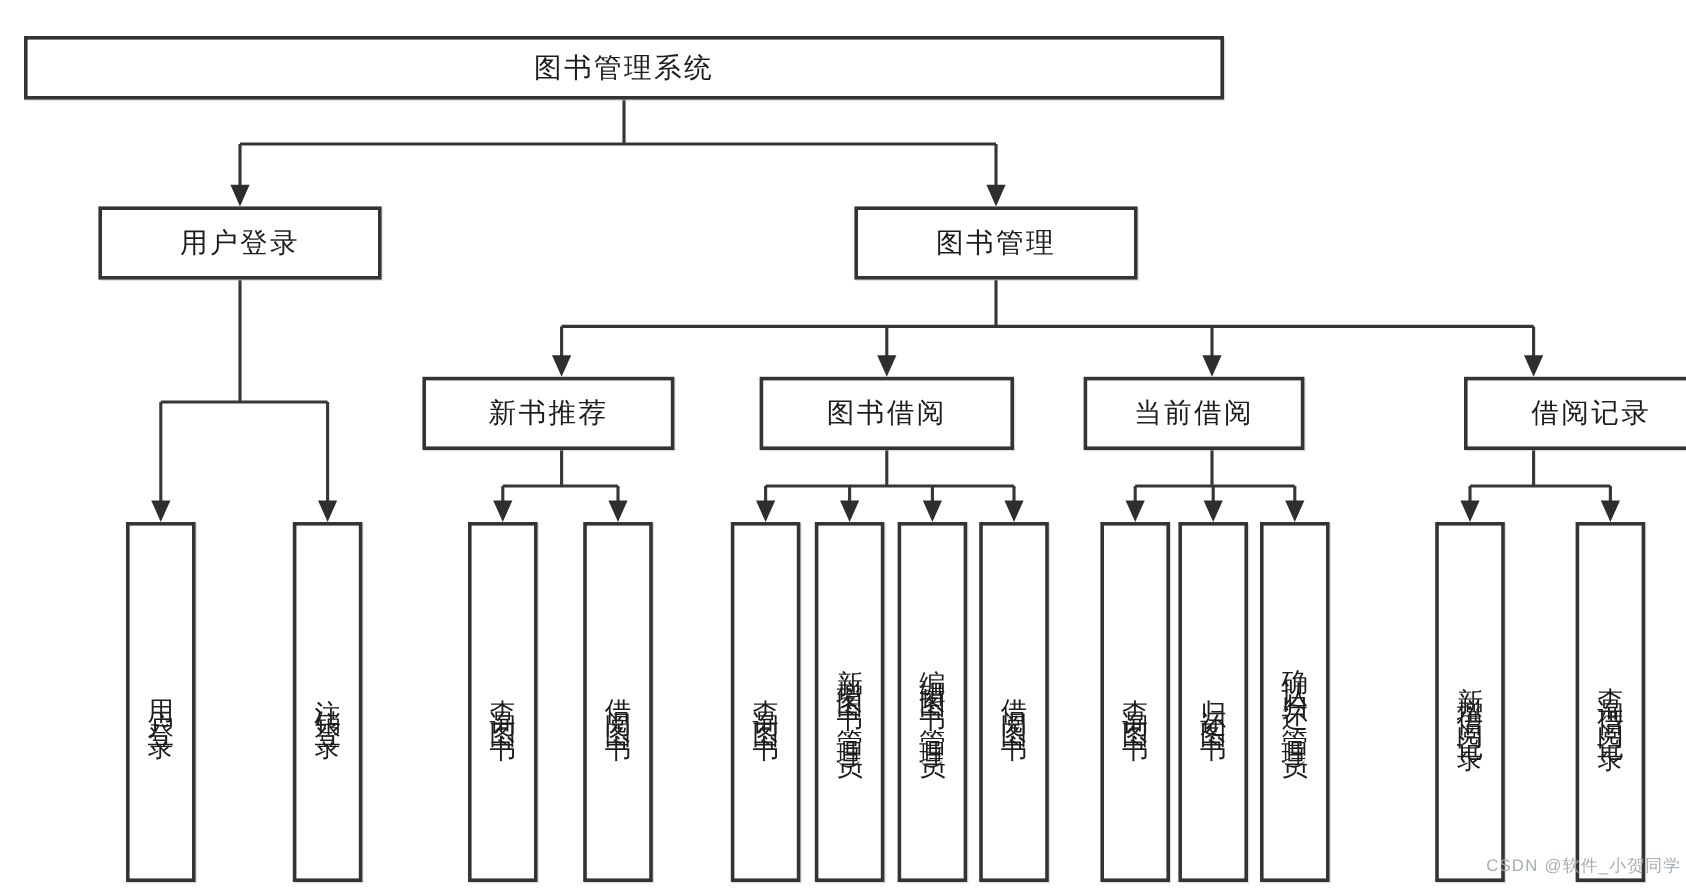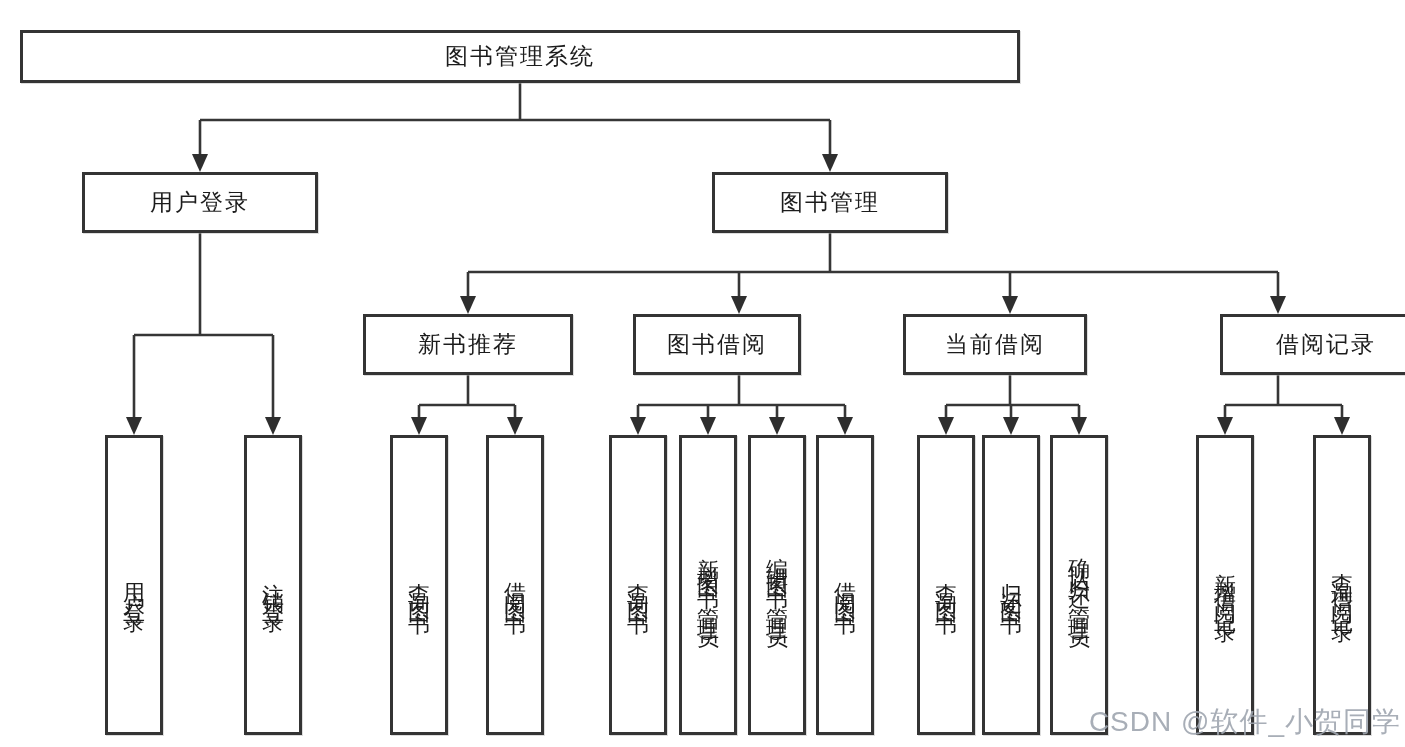--- a/index.html
+++ b/index.html
@@ -51,22 +51,22 @@
     writing-mode: vertical-rl;
     text-orientation: mixed;
     font-size: 22px;
     letter-spacing: 10px;
     line-height: 1;
     white-space: nowrap;
   }
   .watermark {
     position: absolute;
     right: 4px;
-    bottom: 6px;
-    font-size: 28px;
+    bottom: 16px;
+    font-size: 14px;
     color: rgba(158, 165, 175, 0.9);
     letter-spacing: 1px;
     white-space: nowrap;
     z-index: 5;
   }
 </style>
 </head>
 <body>
 
 <div class="canvas">
@@ -131,22 +131,22 @@
     <path d="M1342 405 V419"></path>
     <polygon points="1217,417 1233,417 1225,435"></polygon>
     <polygon points="1334,417 1350,417 1342,435"></polygon>
   </svg>
 
   <div class="node h" style="left:20px; top:14px; width:1000px; height:53px;margin-top:16px;">图书管理系统</div>
 
   <div class="node h" style="left:82px; top:172px; width:236px; height:61px;">用户登录</div>
   <div class="node h" style="left:712px; top:172px; width:236px; height:61px;text-align:center;">图书管理</div>
 
-  <div class="node h" style="left:363px; top:314px; width:210px; height:61px;">新书推荐</div>
-  <div class="node h" style="left:633px; top:314px; width:168px; height:61px;text-align:right;">图书借阅</div>
+  <div class="node h" style="left:352px; top:314px; width:210px; height:61px;">新书推荐</div>
+  <div class="node h" style="left:633px; top:314px; width:212px; height:61px;text-align:right;">图书借阅</div>
   <div class="node h" style="left:903px; top:314px; width:184px; height:61px;">当前借阅</div>
   <div class="node h" style="left:1172px; top:314px; width:212px; height:61px;margin-left:48px;">借阅记录</div>
 
   <div class="node v" style="left:105px; top:435px; width:58px; height:300px;">用户登录</div>
   <div class="node v" style="left:244px; top:435px; width:58px; height:300px;">注销登录</div>
 
   <div class="node v" style="left:390px; top:435px; width:58px; height:300px;">查询图书</div>
   <div class="node v" style="left:486px; top:435px; width:58px; height:300px;">借阅图书</div>
 
   <div class="node v" style="left:609px; top:435px; width:58px; height:300px;">查询图书</div>

